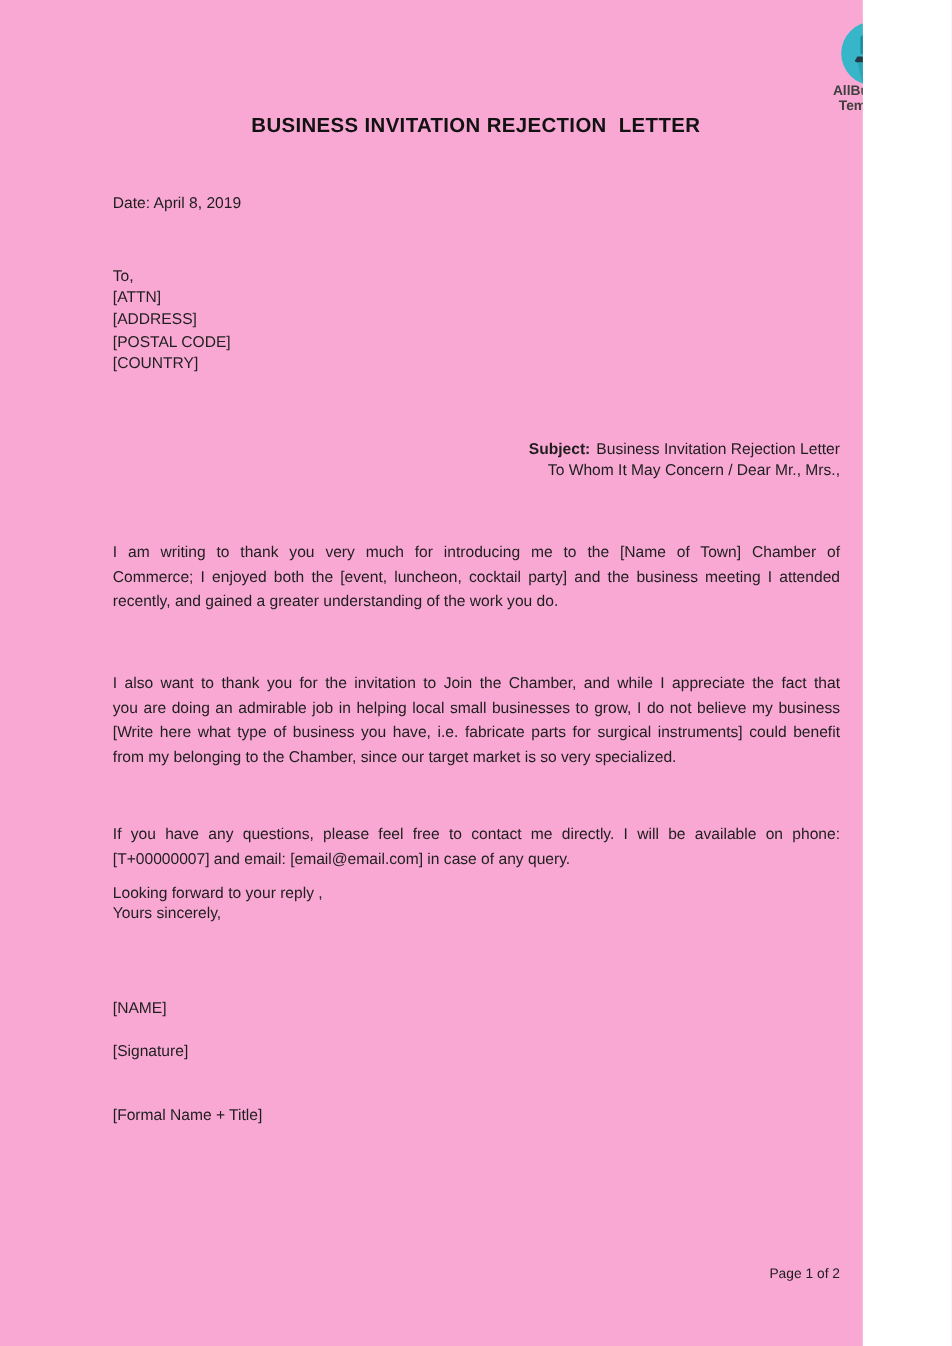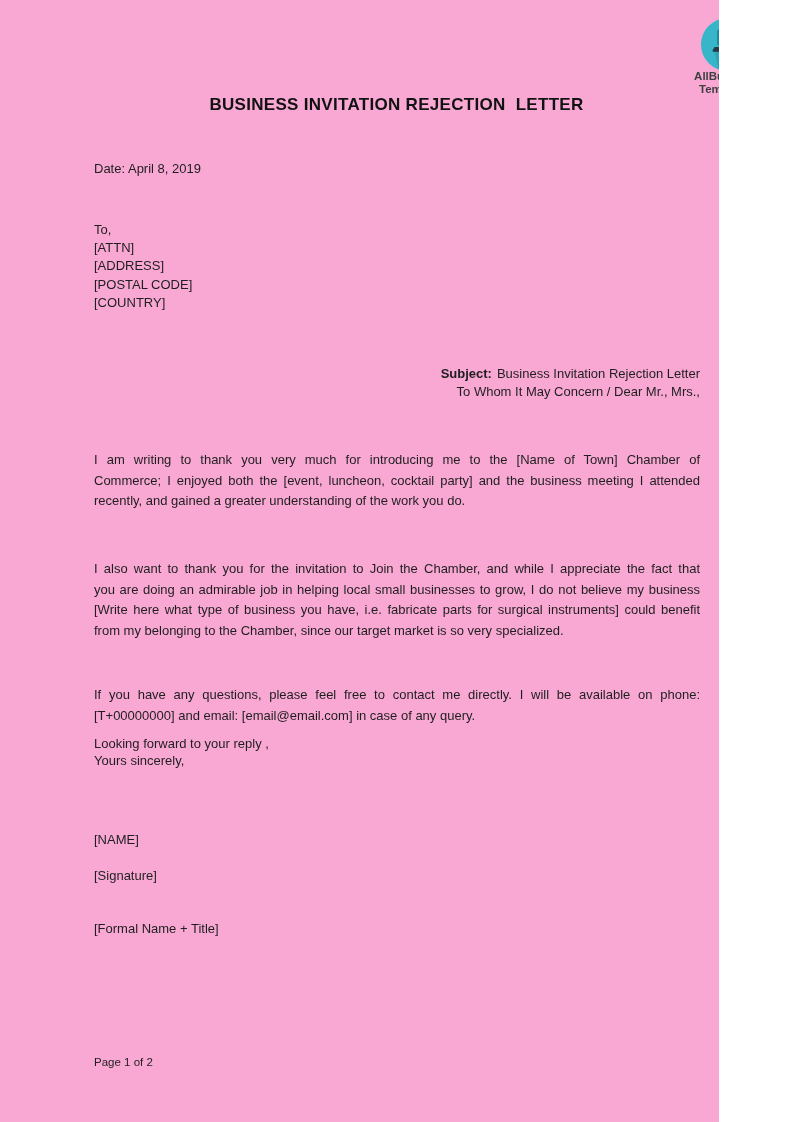--- a/index.html
+++ b/index.html
@@ -76,21 +76,21 @@
   .name-block      { top: 831px; }
   .signature-block { top: 867px; }
   .formal-block    { top: 920px; }
 
   
   .footer {
     position: absolute;
     top: 1056px;
     left: 94px;
     width: 606px;
-    text-align: left;
+    text-align: right;
     font-size: 11.5px;
     color: #1e1e1e;
   }
 </style>
 </head>
 <body>
 
 <div class="page">
 
   <div class="logo">
@@ -144,21 +144,21 @@
 
   <div class="block para para-2">
     <div class="jline">I also want to thank you for the invitation to Join the Chamber, and while I appreciate the fact that</div>
     <div class="jline">you are doing an admirable job in helping local small businesses to grow, I do not believe my business</div>
     <div class="jline">[Write here what type of business you have, i.e. fabricate parts for surgical instruments] could benefit</div>
     <div class="jline last">from my belonging to the Chamber, since our target market is so very specialized.</div>
   </div>
 
   <div class="block para para-3">
     <div class="jline">If you have any questions, please feel free to contact me directly. I will be available on phone:</div>
-    <div class="jline last">[T+00000000] and email: [email@email.com] in case of any query.</div>
+    <div class="jline last">[T+00000007] and email: [email@email.com] in case of any query.</div>
   </div>
 
   <div class="block lh18 looking-block">Looking forward to your reply ,</div>
 
   <div class="block lh18 yours-block">Yours sincerely,</div>
   <div class="block lh18 name-block">[NAME]</div>
   <div class="block lh18 signature-block">[Signature]</div>
   <div class="block lh18 formal-block">[Formal Name + Title]</div>
 
   <div class="footer">Page 1 of 2</div>

